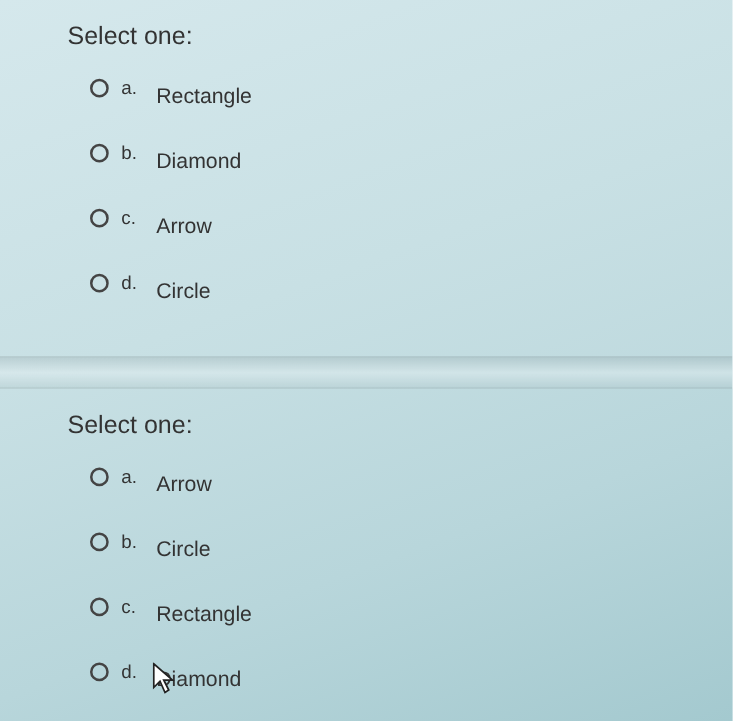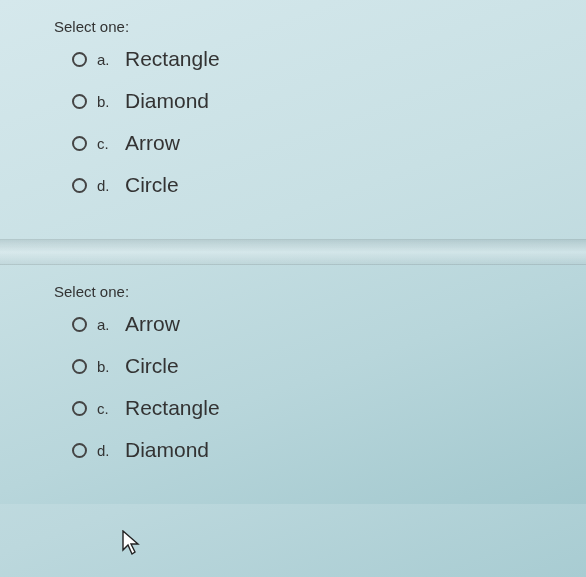--- a/index.html
+++ b/index.html
@@ -15,21 +15,21 @@
     padding: 18px 28px 24px 54px;
     color: #2a2a2a;
   }
   .question-text {
     font-size: 17px;
     font-weight: 400;
     color: #222;
     margin-bottom: 18px;
   }
   .select-one {
-    font-size: 15px;
+    font-size: 20px;
     color: #333;
     margin-bottom: 12px;
   }
   .options {
     padding-left: 18px;
   }
   .option-row {
     display: flex;
     align-items: center;
     margin-bottom: 18px;
@@ -43,22 +43,23 @@
     background: transparent;
     flex-shrink: 0;
     cursor: pointer;
   }
   .opt-letter {
     font-size: 15px;
     color: #333;
     min-width: 18px;
   }
   .opt-label {
-    font-size: 21px;
+    font-size: 17px;
     color: #333;
+    margin-top: 14px;
   }
   .divider {
     height: 26px;
     background: linear-gradient(to bottom, rgba(0,0,0,0.08), rgba(255,255,255,0.25), rgba(0,0,0,0.04));
     border-top: 1px solid rgba(0,0,0,0.08);
     border-bottom: 1px solid rgba(0,0,0,0.05);
   }
   .q2 {
     background: linear-gradient(160deg, #c8e0e4 0%, #b8d6db 50%, #a2c8ce 100%);
   }

